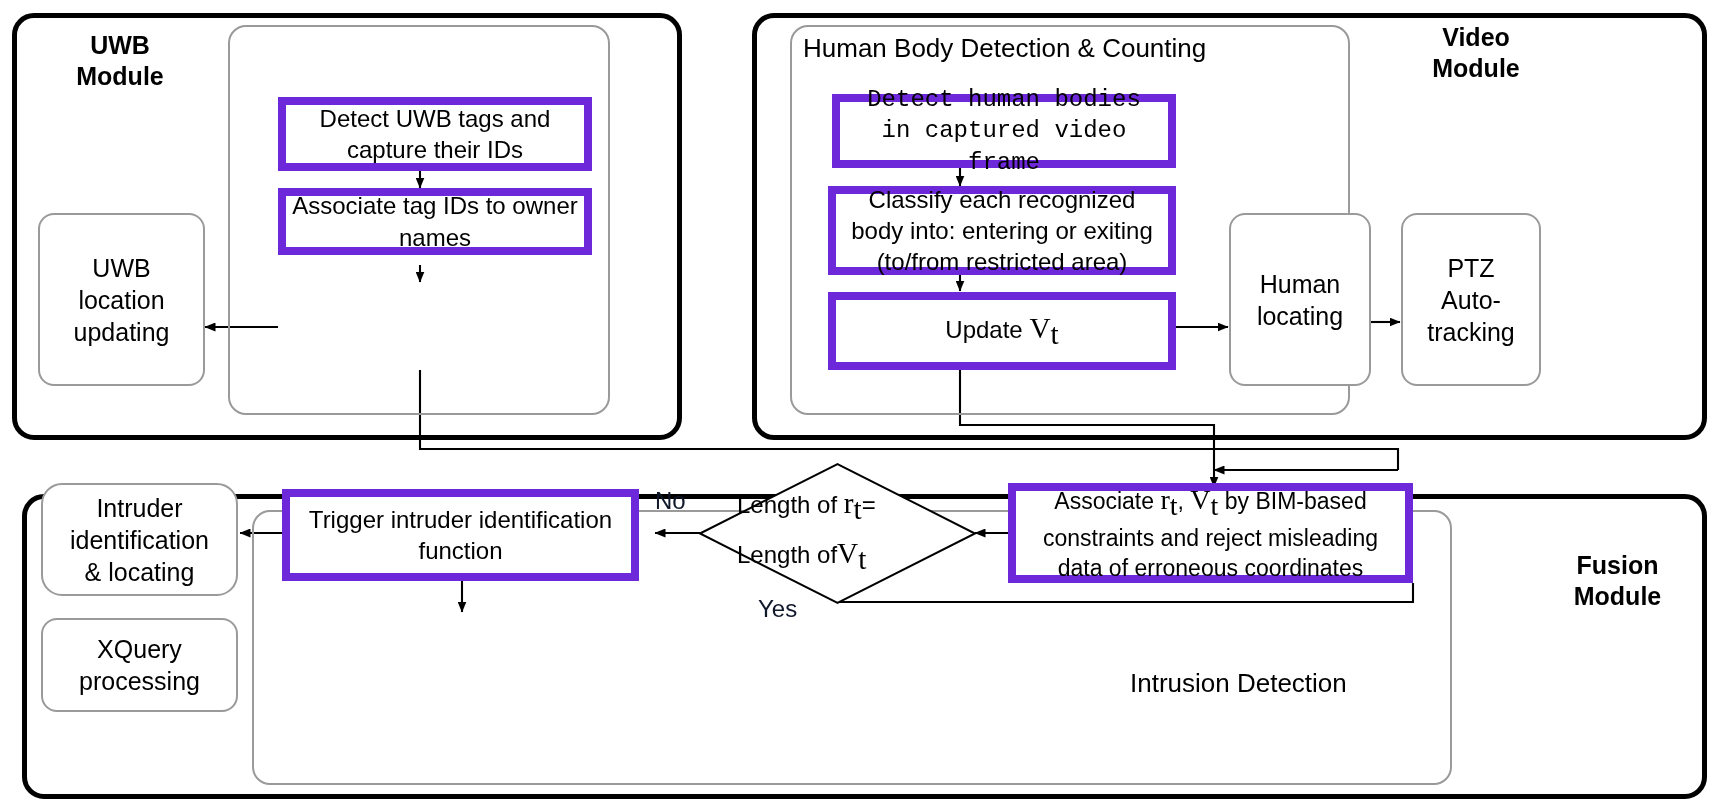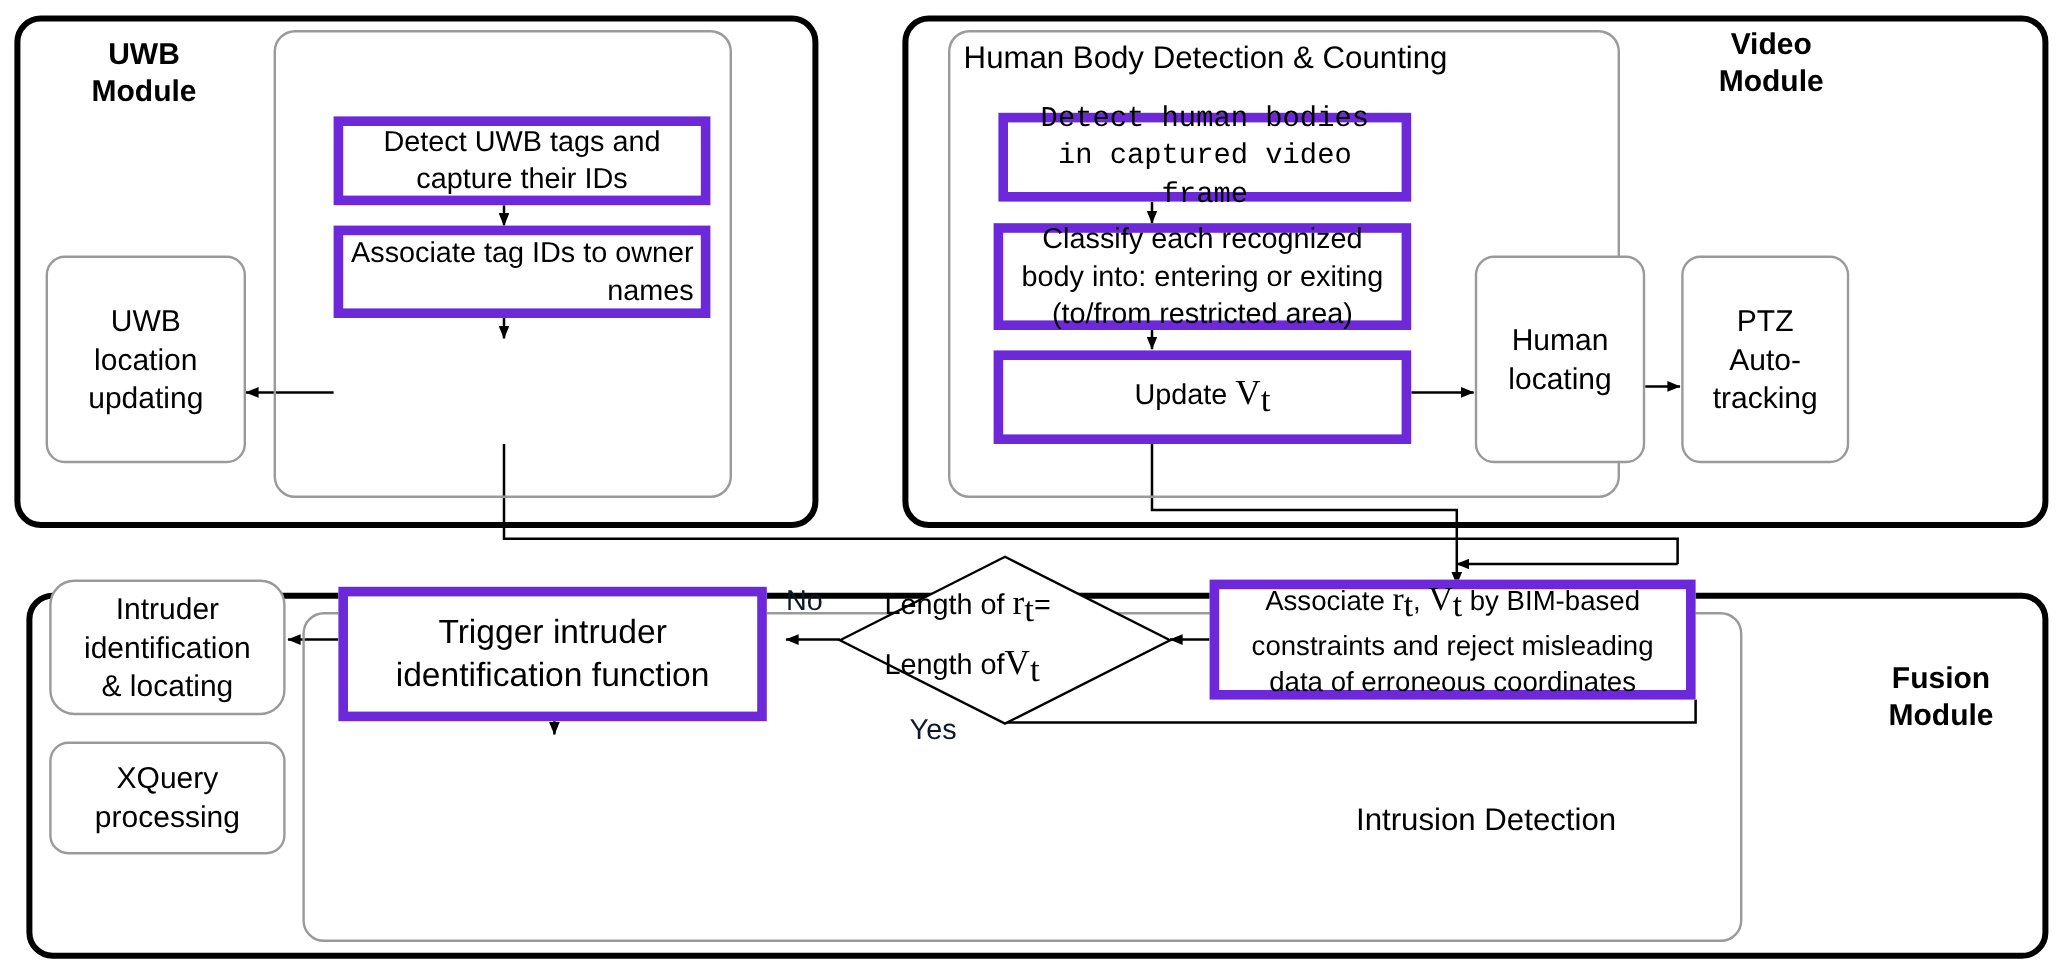--- a/index.html
+++ b/index.html
@@ -154,21 +154,21 @@
   <div class="roundbox" style="left:38px; top:213px; width:167px; height:173px; font-size:25px;">
     <span style="white-space:pre-line;">UWB
 location
 updating</span>
   </div>
 
   <div class="procbox" style="left:278px; top:97px; width:314px; height:74px; font-size:24px; padding:0 10px;">
     <span>Detect UWB tags and capture their IDs</span>
   </div>
 
-  <div class="procbox" style="left:278px; top:188px; width:314px; height:77px; font-size:24px; padding:0 6px;text-align:right;">
+  <div class="procbox" style="left:278px; top:188px; width:314px; height:67px; font-size:24px; padding:0 6px;">
     <span>Associate tag IDs to owner names</span>
   </div>
 
 
   <div class="module" style="left:752px; top:13px; width:955px; height:427px;"></div>
 
   <div class="module-title" style="left:1386px; top:22px; width:180px; font-size:25px;">Video
 Module</div>
 
   <div class="subgroup" style="left:790px; top:25px; width:560px; height:390px;"></div>
@@ -214,21 +214,21 @@
     <span style="white-space:pre-line;">Intruder
 identification
 &amp; locating</span>
   </div>
 
   <div class="roundbox" style="left:41px; top:618px; width:197px; height:94px; font-size:25px;">
     <span style="white-space:pre-line;">XQuery
 processing</span>
   </div>
 
-  <div class="procbox" style="left:282px; top:489px; width:357px; height:112px; font-size:28px; padding:2px 6px;">
+  <div class="procbox" style="left:282px; top:489px; width:357px; height:92px; font-size:24px; padding:2px 6px;">
     <span>Trigger intruder identification function</span>
   </div>
 
 
   <div class="procbox" style="left:1008px; top:483px; width:405px; height:100px; font-size:23px; padding:0 6px;">
     <span>
       <span>Associate</span>
       <span class="var">r</span><span class="var sub">t</span><span>,</span>
       <span class="var">V</span><span class="var sub">t</span>
       <span>by BIM-based constraints and reject misleading data of erroneous coordinates</span>

